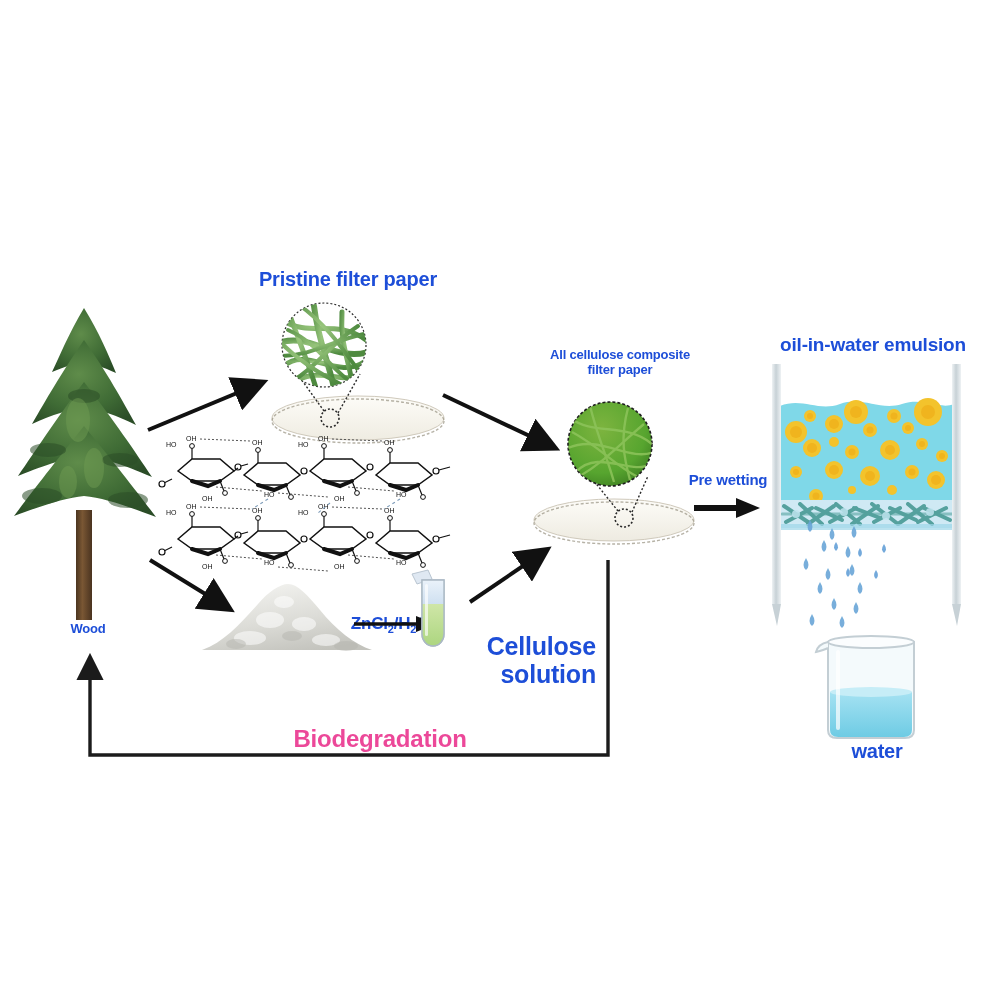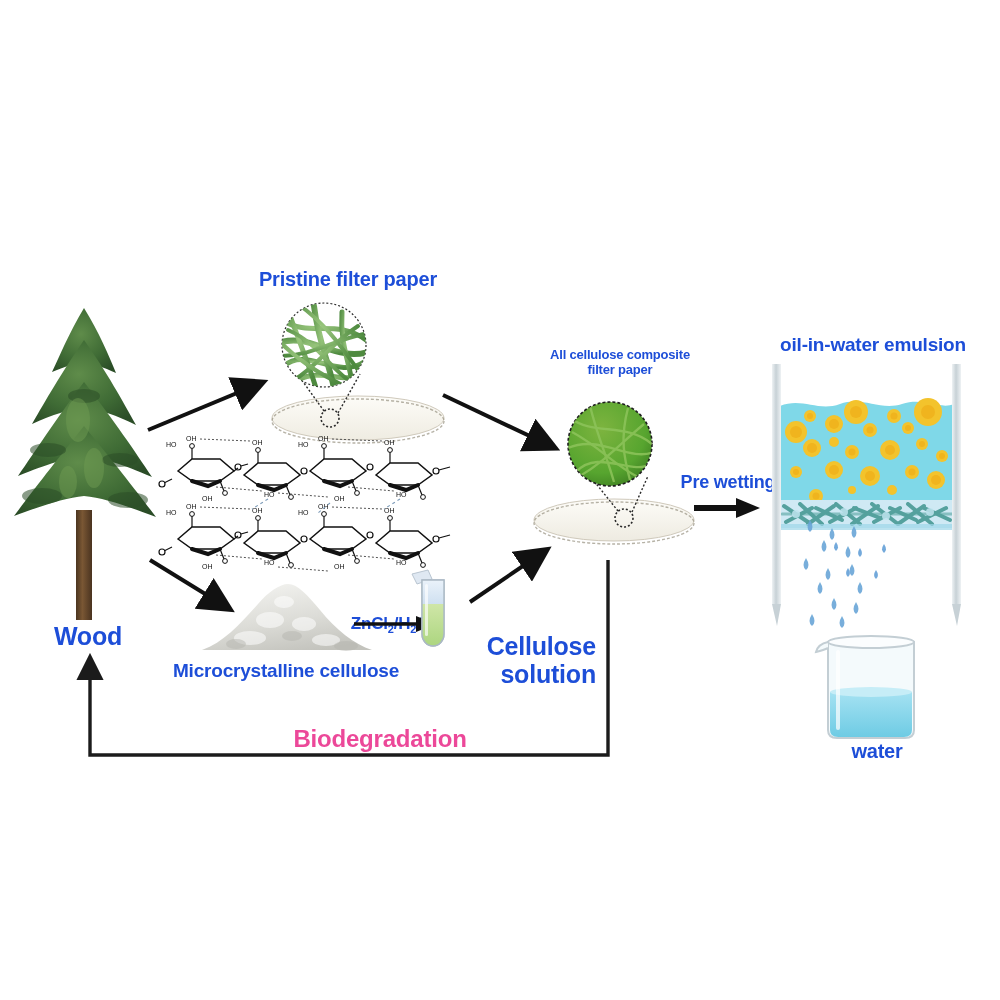--- a/index.html
+++ b/index.html
@@ -42,21 +42,21 @@
         <ellipse cx="120" cy="200" rx="20" ry="8"></ellipse>
         <ellipse cx="76" cy="96" rx="16" ry="7"></ellipse>
       </g>
       <g opacity="0.5" fill="#6f9b52">
         <ellipse cx="70" cy="120" rx="12" ry="22"></ellipse>
         <ellipse cx="86" cy="168" rx="10" ry="20"></ellipse>
         <ellipse cx="60" cy="182" rx="9" ry="16"></ellipse>
       </g>
     </svg>
   </div>
-  <div class="lbl" style="left:38px;top:622px;width:100px;font-size:25px;">Wood</div>
+  <div class="lbl" style="left:38px;top:622px;width:100px;font-size:13px;">Wood</div>
 
   <div class="lbl" style="left:198px;top:268px;width:300px;font-size:20px;">Pristine filter paper</div>
 
   <div class="node" style="left:258px;top:300px;">
     <svg width="200" height="150" viewBox="0 0 200 150">
       <defs>
         <linearGradient id="paperG1" x1="0" y1="0" x2="0" y2="1">
           <stop offset="0%" stop-color="#fdfcf8"></stop>
           <stop offset="100%" stop-color="#efece2"></stop>
         </linearGradient>
@@ -217,21 +217,20 @@
         <ellipse cx="54" cy="58" rx="16" ry="7"></ellipse>
         <ellipse cx="130" cy="60" rx="14" ry="6"></ellipse>
       </g>
       <g fill="#b6b6b0" opacity="0.5">
         <ellipse cx="40" cy="64" rx="10" ry="5"></ellipse>
         <ellipse cx="150" cy="66" rx="12" ry="5"></ellipse>
         <ellipse cx="96" cy="56" rx="10" ry="5"></ellipse>
       </g>
     </svg>
   </div>
-  <div class="lbl" style="left:156px;top:660px;width:260px;font-size:19px;">Microcrystalline cellulose</div>
 
   <div class="lbl" style="left:330px;top:595px;width:120px;font-size:17px;">
     <span>ZnCl</span><sub style="font-size:11px">2</sub><span>/H</span><sub style="font-size:11px">2</sub><span>O</span>
   </div>
 
   <div class="node" style="left:352px;top:612px;">
     <svg width="90" height="24" viewBox="0 0 90 24">
       <line x1="2" y1="12" x2="66" y2="12" stroke="#111" stroke-width="3.6"></line>
       <polygon points="64,4 84,12 64,20" fill="#111"></polygon>
     </svg>
@@ -297,21 +296,21 @@
         <path d="M36 56 C68 42 96 70 122 60"></path>
         <path d="M44 80 C66 56 100 84 118 72"></path>
         <path d="M58 14 C66 46 74 62 82 90"></path>
         <path d="M96 16 C88 46 92 66 98 88"></path>
         <path d="M40 40 C70 56 82 74 108 86"></path>
         <path d="M112 32 C88 52 72 70 48 84"></path>
       </g>
     </svg>
   </div>
 
-  <div class="lbl" style="left:668px;top:472px;width:120px;font-size:18px;">Pre wetting</div>
+  <div class="lbl" style="left:668px;top:472px;width:120px;font-size:15px;">Pre wetting</div>
   <div class="node" style="left:692px;top:496px;">
     <svg width="72" height="24" viewBox="0 0 72 24">
       <line x1="2" y1="12" x2="48" y2="12" stroke="#111" stroke-width="6"></line>
       <polygon points="44,2 68,12 44,22" fill="#111"></polygon>
     </svg>
   </div>
 
   <div class="lbl" style="left:748px;top:334px;width:250px;font-size:19px;">oil-in-water emulsion</div>
 
   <div class="node" style="left:752px;top:364px;">

